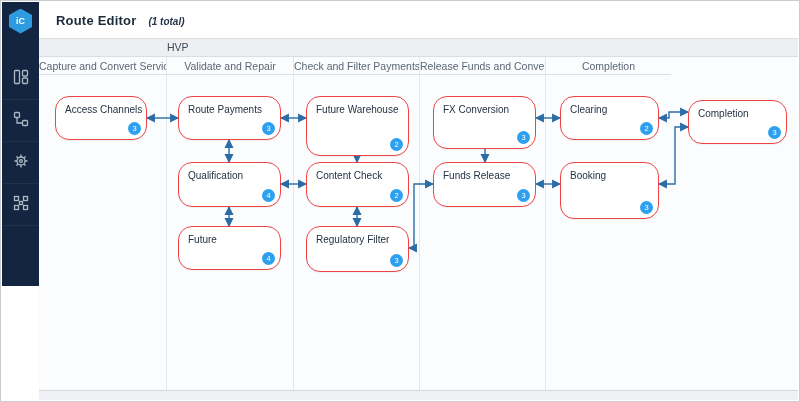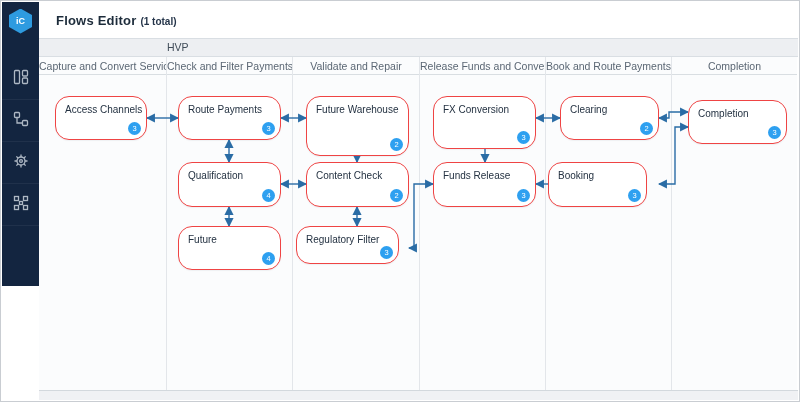--- a/index.html
+++ b/index.html
@@ -16,21 +16,21 @@
   .hexagon span{color:#fff;font-size:9px;font-weight:bold;}
   .side-items{margin-top:18px;}
   .side-item{height:42px;display:flex;align-items:center;justify-content:center;cursor:pointer;
              border-bottom:1px solid rgba(255,255,255,0.06);}
   .side-item svg{stroke:#aeb8c4;fill:none;stroke-width:1.3;}
 
   
   .header{position:absolute;left:39px;top:2px;width:759px;height:37px;background:#ffffff;
           border-bottom:1px solid #d9dee3;display:flex;align-items:center;padding-left:17px;z-index:3;}
   .title{font-size:13px;font-weight:bold;color:#1c2b3a;letter-spacing:.2px;}
-  .count{font-size:10px;font-weight:bold;color:#25354a;margin-left:4px;margin-top:2px;}
+  .count{font-size:10px;font-weight:bold;color:#25354a;margin-left:12px;margin-top:2px;font-style:italic;}
 
   
   .band{position:absolute;left:39px;top:39px;width:759px;height:18px;background:#edeff2;
         border-bottom:1px solid #d9dee3;z-index:2;}
   .band-label{margin-left:128px;text-align:left;font-size:10.5px;color:#3f4b58;line-height:17px;}
 
   
   .columns{position:absolute;left:39px;top:57px;width:758px;height:333px;display:flex;background:#fbfcfd;z-index:1;}
   .col{height:100%;border-right:1px solid #e3e6ea;}
   .col:last-child{border-right:none;}
@@ -98,43 +98,40 @@
             <rect x="1.5" y="10.5" width="4" height="4"></rect>
             <rect x="10.5" y="10.5" width="4" height="4"></rect>
             <rect x="6.5" y="6.5" width="3" height="3"></rect>
           </svg>
         </span>
       </div>
     </div>
   </div>
 
   <div class="header">
-    <span class="title">Flows Editor</span>
+    <span class="title">Route Editor</span>
     <span class="count">(1 total)</span>
   </div>
 
   <div class="band">
     <div class="band-label">HVP</div>
   </div>
 
   <div class="columns" id="columns">
       <div class="col" style="width: 128px;">
         <div class="col-label">Capture and Convert Services</div>
       </div>
+      <div class="col" style="width: 127px;">
+        <div class="col-label">Validate and Repair</div>
+      </div>
       <div class="col" style="width: 126px;">
         <div class="col-label">Check and Filter Payments</div>
       </div>
-      <div class="col" style="width: 127px;">
-        <div class="col-label">Validate and Repair</div>
-      </div>
       <div class="col" style="width: 126px;">
         <div class="col-label">Release Funds and Convert</div>
-      </div>
-      <div class="col" style="width: 126px;">
-        <div class="col-label">Book and Route Payments</div>
       </div>
       <div class="col" style="width: 125px;">
         <div class="col-label">Completion</div>
       </div>
     </div>
 
   <div class="footer-strip"></div>
 
   <svg class="wires" id="wires">
     <defs>
@@ -175,37 +172,37 @@
         <span class="node-badge">4</span>
       </div>
       <div class="node" style="left: 306px; top: 96px; width: 103px; height: 60px;">
         <span class="node-label">Future Warehouse</span>
         <span class="node-badge">2</span>
       </div>
       <div class="node" style="left: 306px; top: 162px; width: 103px; height: 45px;">
         <span class="node-label">Content Check</span>
         <span class="node-badge">2</span>
       </div>
-      <div class="node" style="left: 296px; top: 226px; width: 103px; height: 38px;">
+      <div class="node" style="left: 306px; top: 226px; width: 103px; height: 46px;">
         <span class="node-label">Regulatory Filter</span>
         <span class="node-badge">3</span>
       </div>
       <div class="node" style="left: 433px; top: 96px; width: 103px; height: 53px;">
         <span class="node-label">FX Conversion</span>
         <span class="node-badge">3</span>
       </div>
       <div class="node" style="left: 433px; top: 162px; width: 103px; height: 45px;">
         <span class="node-label">Funds Release</span>
         <span class="node-badge">3</span>
       </div>
       <div class="node" style="left: 560px; top: 96px; width: 99px; height: 44px;">
         <span class="node-label">Clearing</span>
         <span class="node-badge">2</span>
       </div>
-      <div class="node" style="left: 548px; top: 162px; width: 99px; height: 45px;">
+      <div class="node" style="left: 560px; top: 162px; width: 99px; height: 57px;">
         <span class="node-label">Booking</span>
         <span class="node-badge">3</span>
       </div>
       <div class="node" style="left: 688px; top: 100px; width: 99px; height: 44px;">
         <span class="node-label">Completion</span>
         <span class="node-badge">3</span>
       </div>
     </div>
 
   <div class="frame-border"></div>

